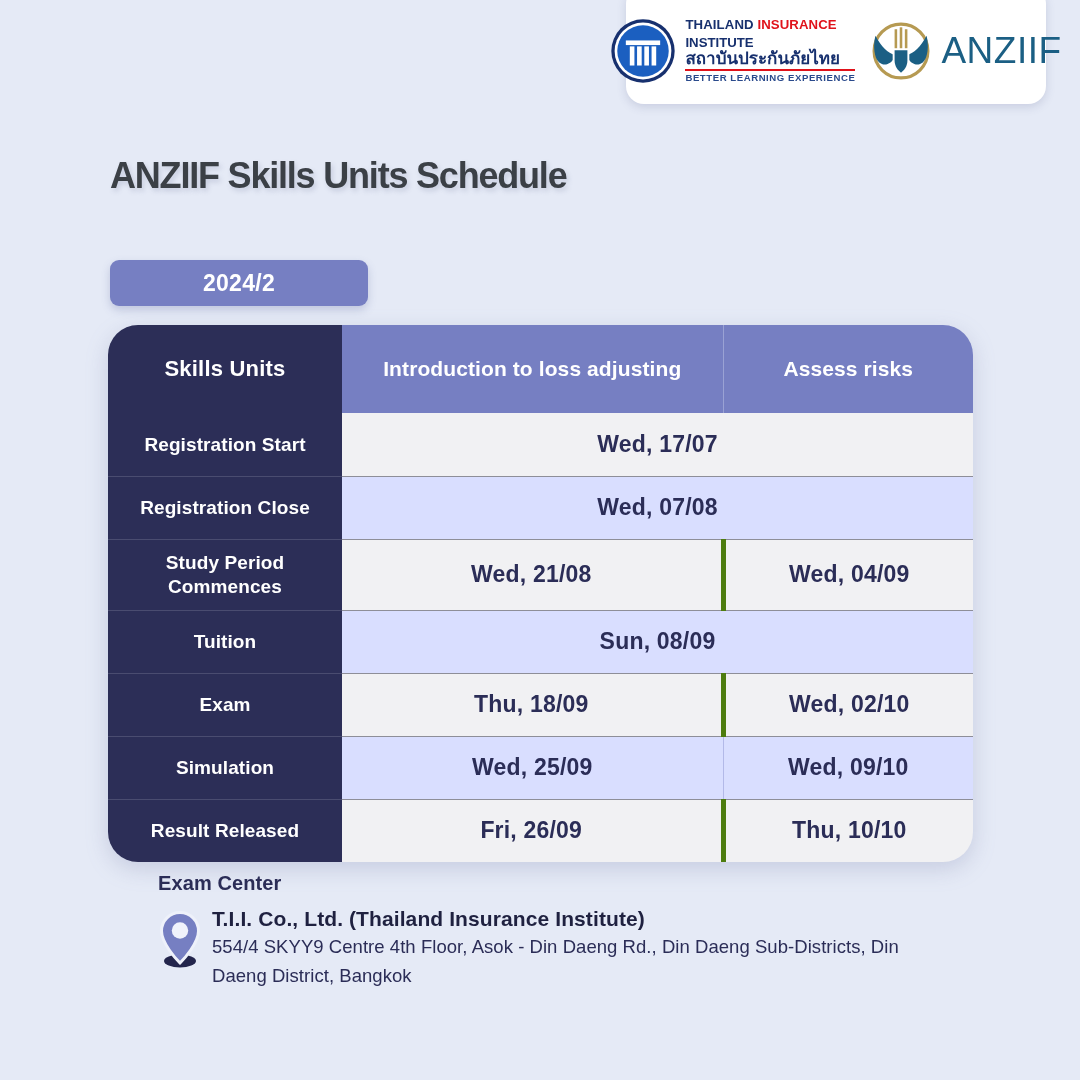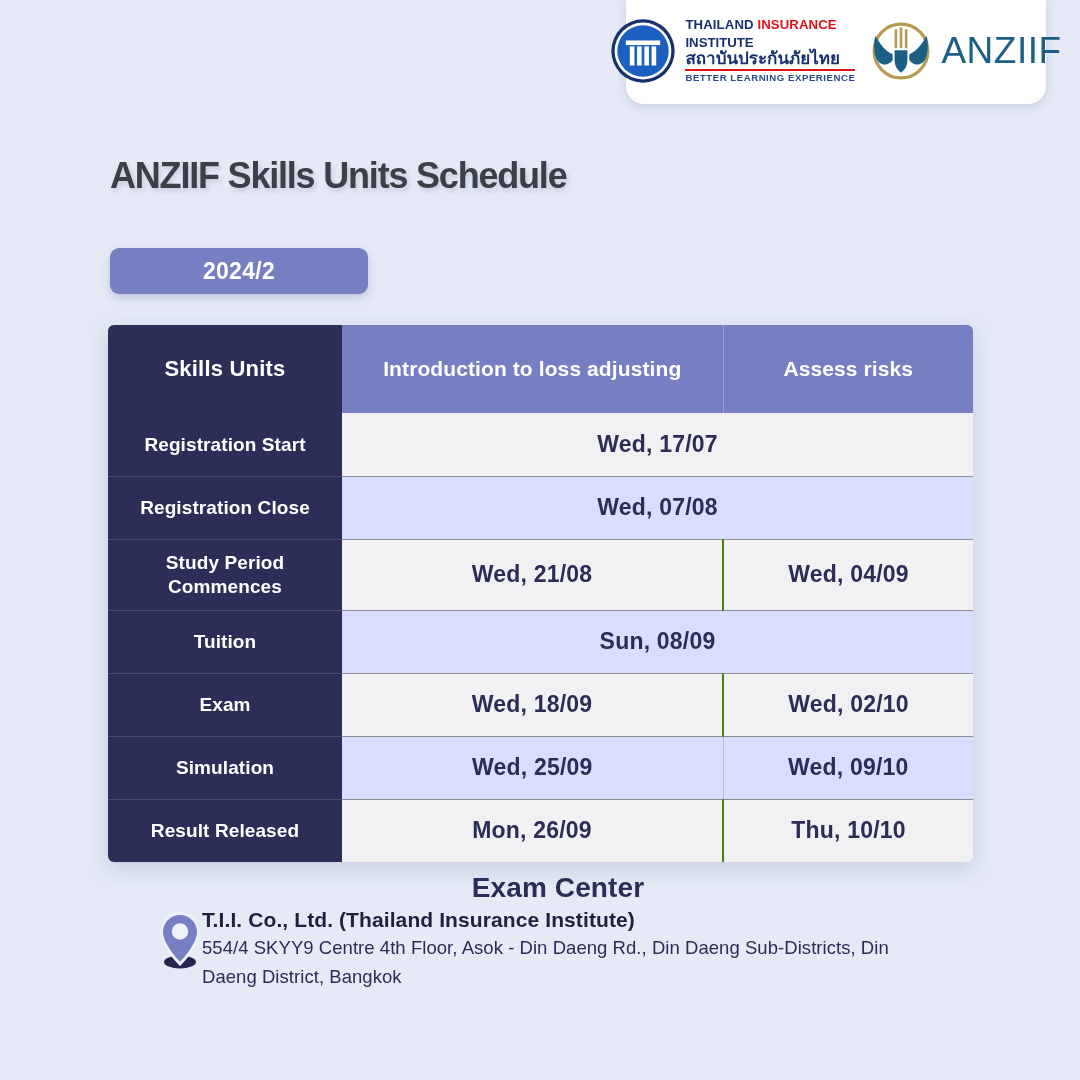--- a/index.html
+++ b/index.html
@@ -73,21 +73,21 @@
     font-weight: 700;
     letter-spacing: -1.2px;
     color: #3b4046;
     text-shadow: 2px 3px 5px rgba(90,100,140,.22);
     white-space: nowrap;
   }
 
   .term-badge {
     position: absolute;
     left: 110px;
-    top: 248px;
+    top: 260px;
     width: 258px;
     height: 46px;
     background: #767fc2;
     border-radius: 9px;
     box-shadow: 0 4px 9px rgba(80,90,150,.25);
     display: flex;
     align-items: center;
     justify-content: center;
     color: #ffffff;
     font-size: 23px;
@@ -100,21 +100,21 @@
     position: absolute;
     left: 108px;
     top: 325px;
     width: 865px;
     border-radius: 22px;
     filter: drop-shadow(0 7px 11px rgba(90,100,150,.22));
   }
   table.schedule {
     width: 865px;
     border-collapse: collapse;
-    border-radius: 6px;
+    border-radius: 30px;
     overflow: hidden;
     table-layout: fixed;
   }
   table.schedule col.c-label { width: 234px; }
   table.schedule col.c-a     { width: 381px; }
   table.schedule col.c-b     { width: 250px; }
 
   table.schedule th, table.schedule td {
     color: #2b2d57;
     text-align: center;
@@ -156,41 +156,41 @@
     font-weight: 600;
     letter-spacing: .2px;
     padding: 10px 8px;
   }
   tbody tr { height: 63px; margin-left: 28px; }
   tbody tr.tall { height: 71px; }
 
   tbody tr.light td.val { background: #f1f1f3; }
   tbody tr.tint  td.val { background: #d9deff; }
 
-  tbody tr.light td.val + td.val { border-left: 2px solid #4d7c0f; }
+  tbody tr.light td.val + td.val { border-left: 5px solid #4d7c0f; }
   tbody tr.tint  td.val + td.val { border-left: 1px solid #b3b9e8; }
 
   tbody tr + tr td.val { border-top: 1px solid #8e8e98; }
   tbody tr + tr td.label { border-top: 1px solid #4a4c70; }
 
   
   .exam-center {
     position: absolute;
     left: 158px;
     top: 872px;
     width: 800px;
   }
   .ec-title {
-    font-size: 28px;
+    font-size: 20px;
     font-weight: 700;
     color: #2b2d57;
     letter-spacing: .1px;
-    text-align: center;
-  }
-  .ec-body { display: flex; align-items: flex-start; }
+    margin-bottom: 8px;
+  }
+  .ec-body { display: flex; align-items: flex-start; gap: 10px; }
   .pin-icon { width: 44px; height: 58px; flex: 0 0 44px; margin-top: 8px; }
   .ec-text { padding-top: 2px; }
   .ec-org {
     font-size: 21px;
     font-weight: 700;
     color: #1f2140;
     letter-spacing: .1px;
     line-height: 1.35;
   }
   .ec-addr {
@@ -276,31 +276,31 @@
             <td class="label">Study Period<br>Commences</td>
             <td class="val">Wed, 21/08</td>
             <td class="val">Wed, 04/09</td>
           </tr>
           <tr class="tint">
             <td class="label">Tuition</td>
             <td class="val" colspan="2">Sun, 08/09</td>
           </tr>
           <tr class="light">
             <td class="label">Exam</td>
-            <td class="val">Wed, 18/09</td>
+            <td class="val">Thu, 18/09</td>
             <td class="val">Wed, 02/10</td>
           </tr>
           <tr class="tint">
             <td class="label">Simulation</td>
             <td class="val">Wed, 25/09</td>
             <td class="val">Wed, 09/10</td>
           </tr>
           <tr class="light">
             <td class="label">Result Released</td>
-            <td class="val">Mon, 26/09</td>
+            <td class="val">Fri, 26/09</td>
             <td class="val">Thu, 10/10</td>
           </tr>
         </tbody>
     </table>
   </div>
 
   <div class="exam-center">
     <div class="ec-title">Exam Center</div>
     <div class="ec-body">
       <svg class="pin-icon" viewBox="0 0 44 58">

